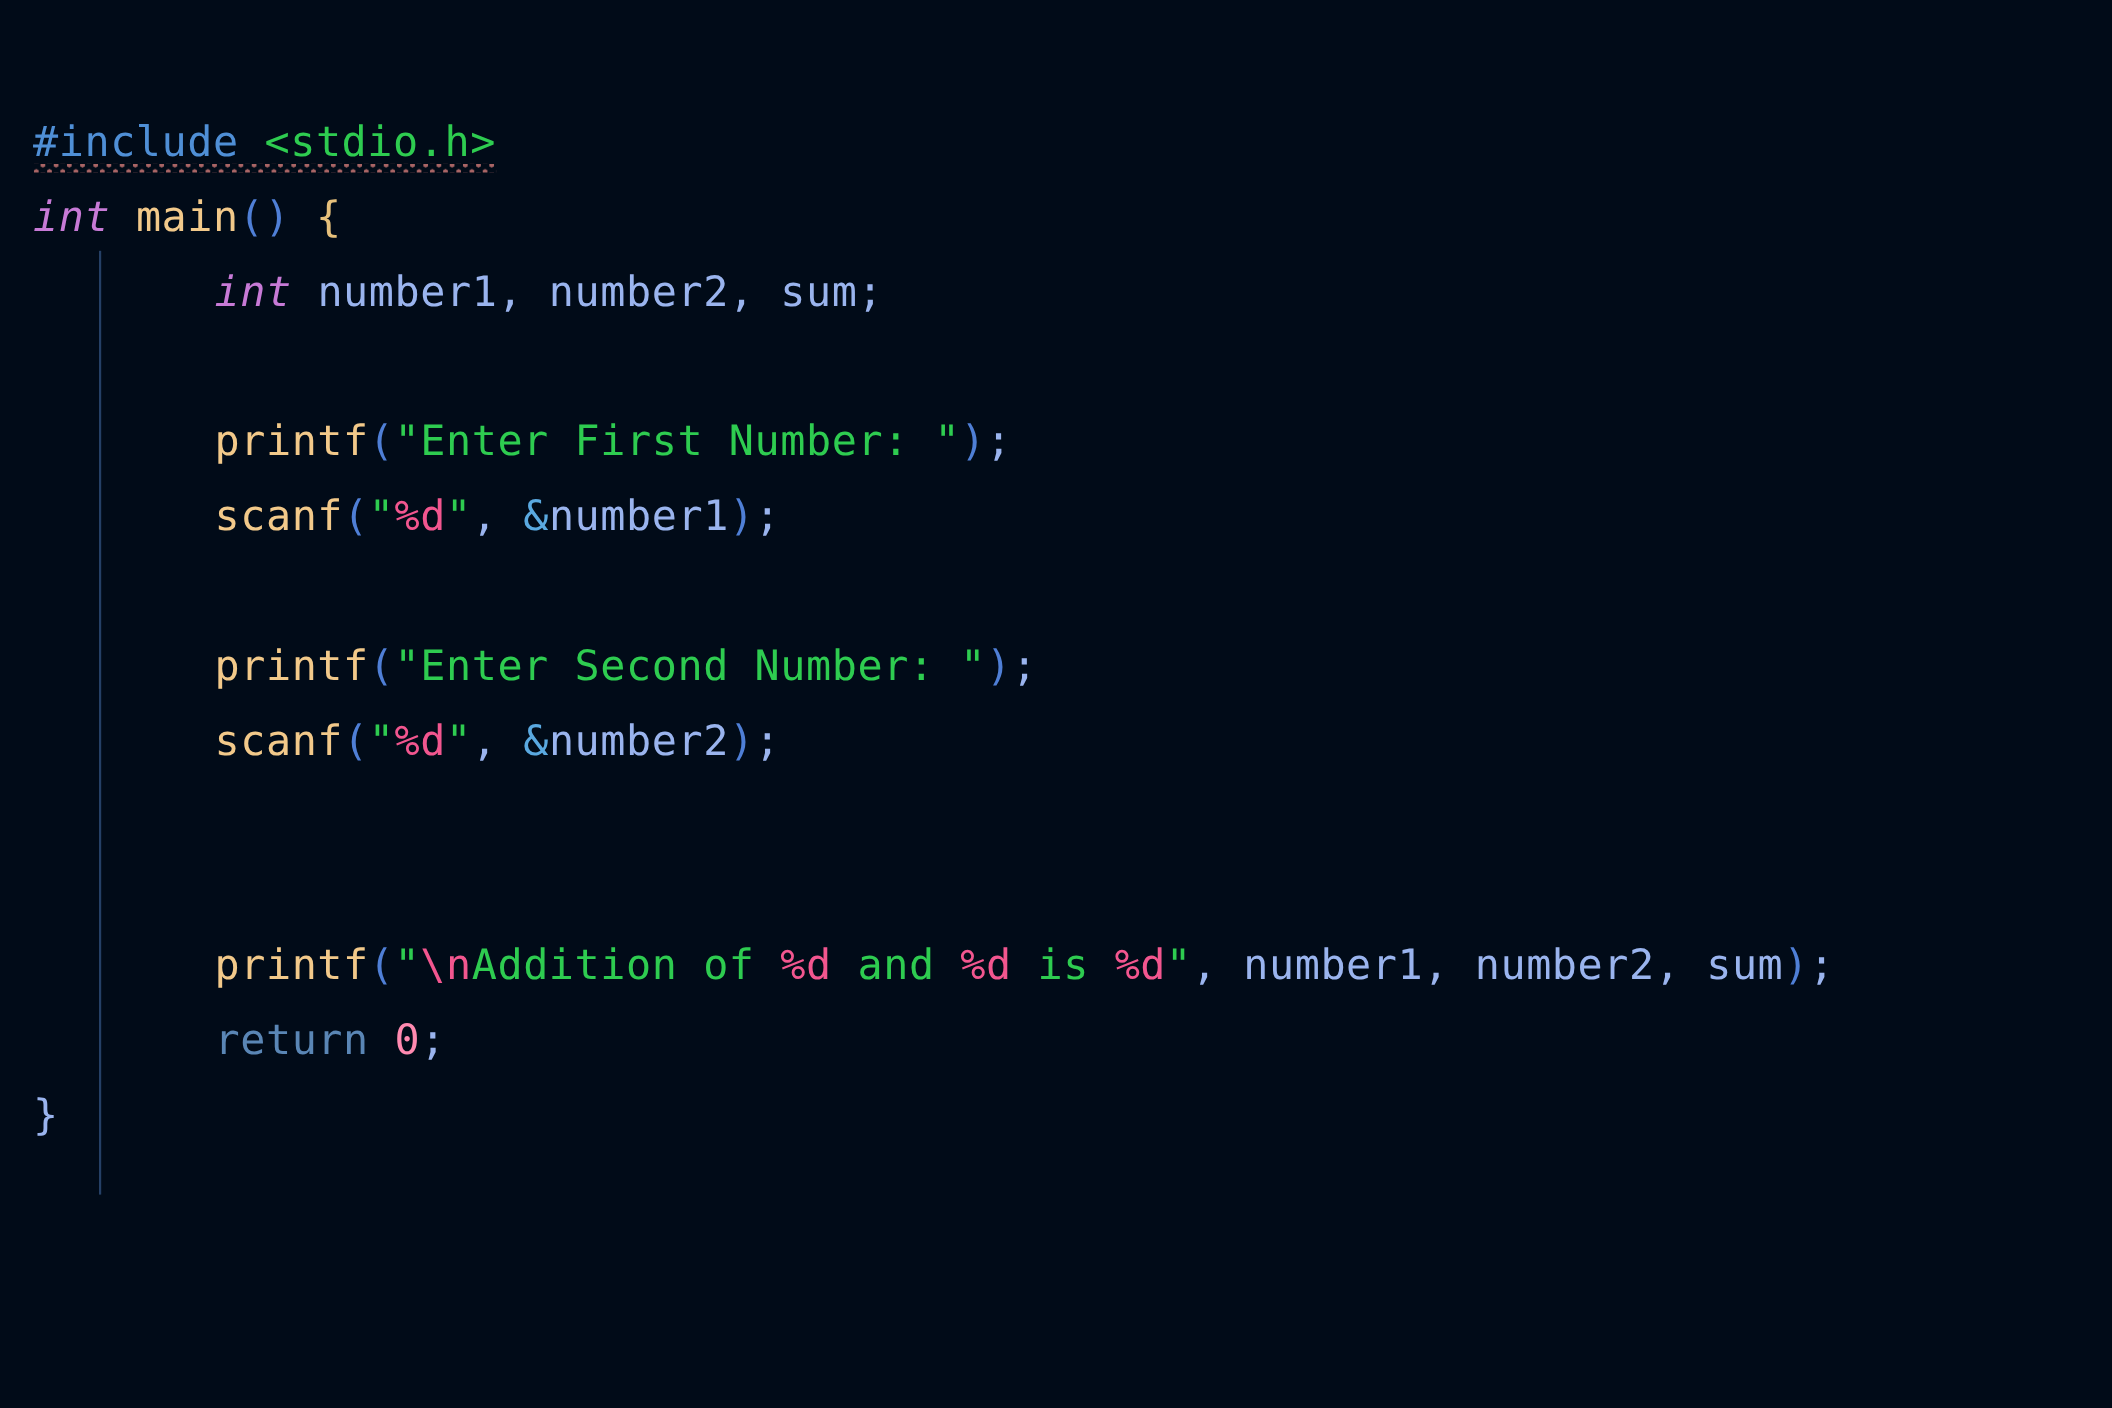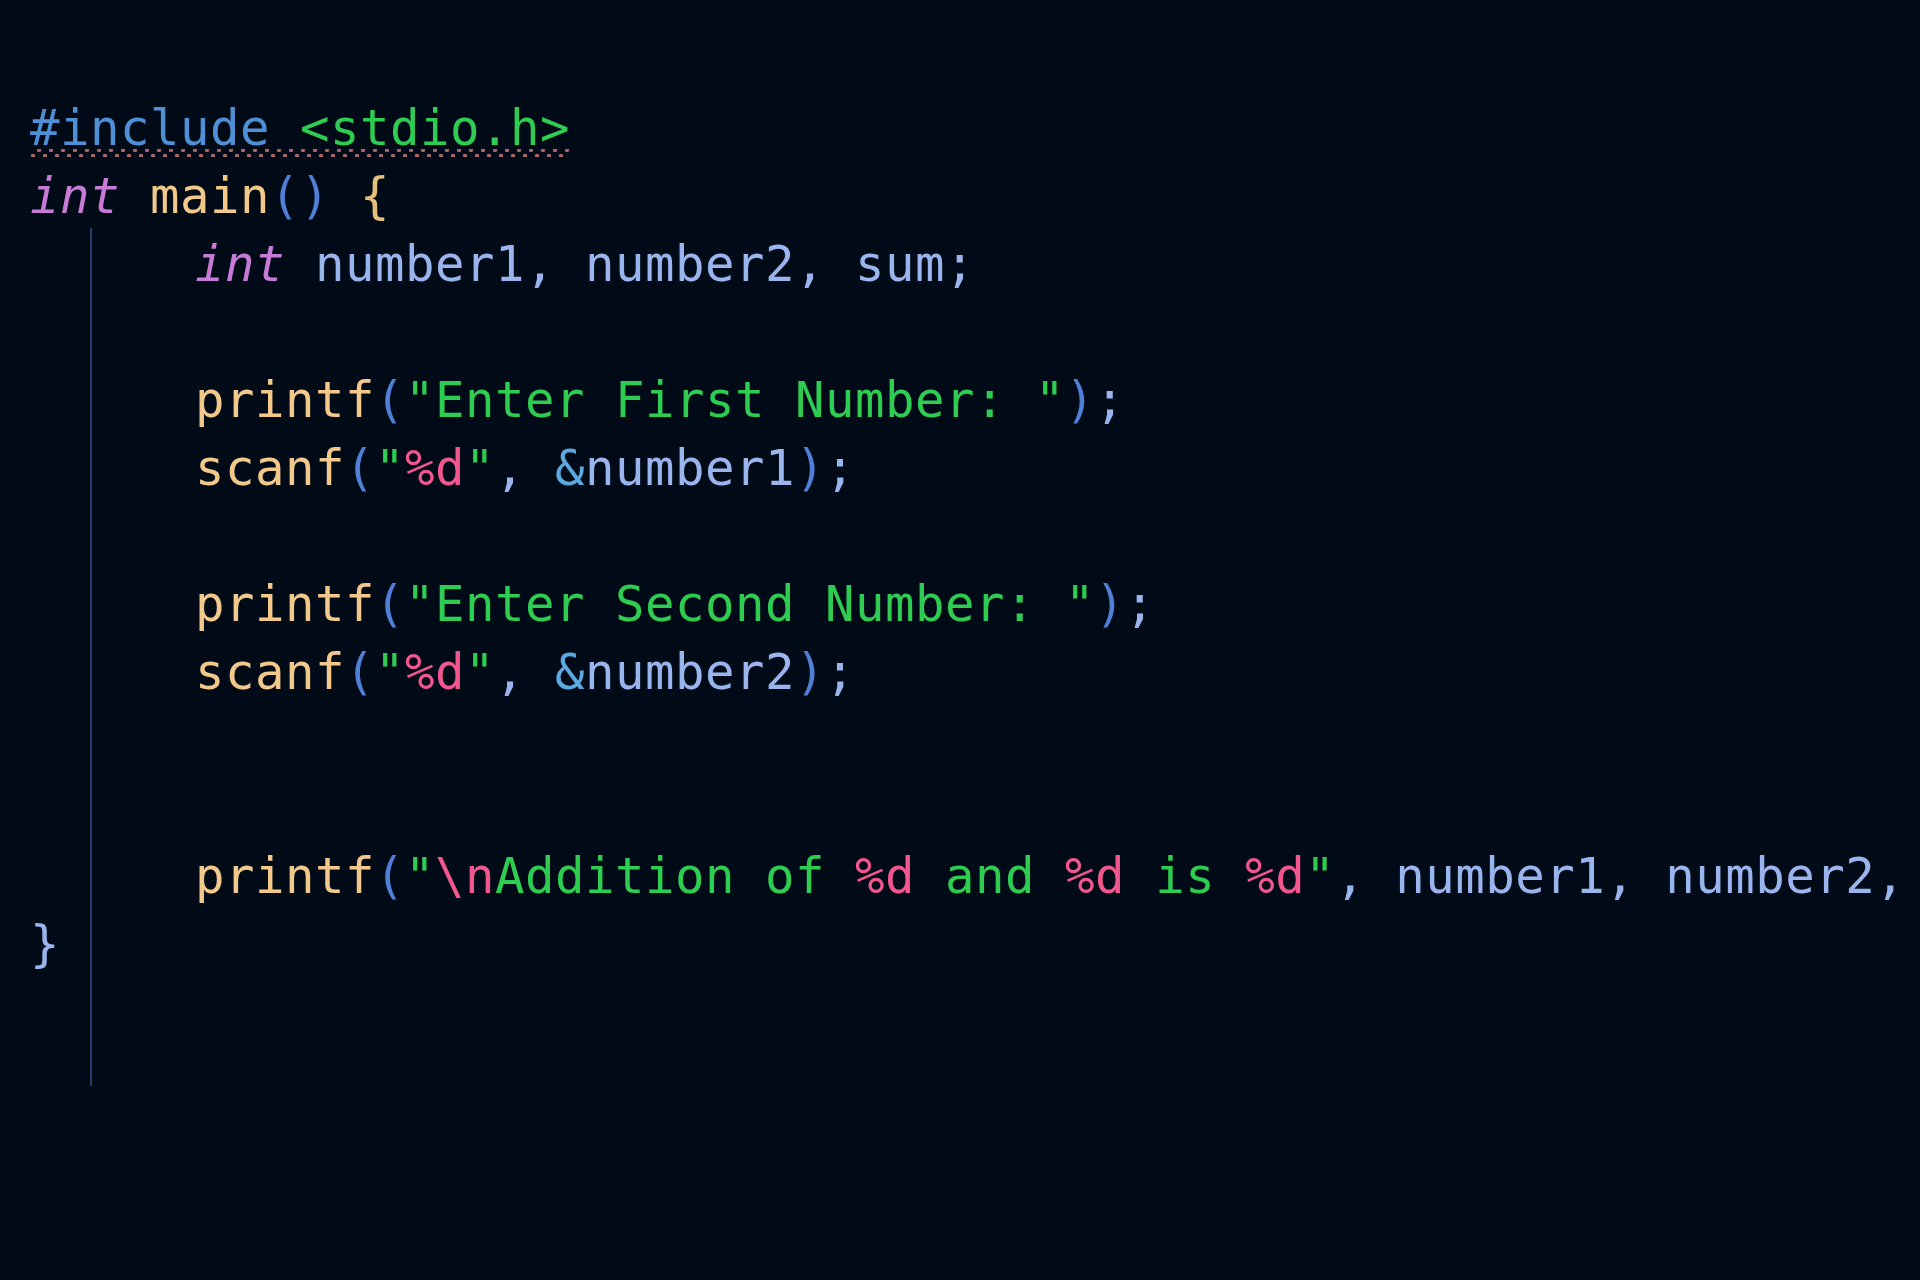--- a/index.html
+++ b/index.html
@@ -37,21 +37,21 @@
 
   .code-area {
     position: relative;
     z-index: 2;
   }
 
   .line {
     height: 68px;
     line-height: 68px;
     white-space: pre;
-    font-size: 49px;
+    font-size: 38px;
     letter-spacing: 0.5px;
     padding-left: 30px;
     box-sizing: border-box;
   }
   .line.blank {
     height: 68px;
   }
 
   .ind1 { }
   .ind2 { padding-left: 195px; }
@@ -121,17 +121,18 @@
     <div class="line ind2"><span class="tok-func">scanf</span><span class="tok-paren">(</span><span class="tok-string">"</span><span class="tok-fmt">%d</span><span class="tok-string">"</span><span class="tok-punct">, </span><span class="tok-operator">&amp;</span><span class="tok-var">number2</span><span class="tok-paren">)</span><span class="tok-punct">;</span></div>
 
     <div class="line blank"></div>
 
 
 
     <div class="line blank"></div>
 
     <div class="line ind2"><span class="tok-func">printf</span><span class="tok-paren">(</span><span class="tok-string">"</span><span class="tok-fmt">\n</span><span class="tok-string">Addition of </span><span class="tok-fmt">%d</span><span class="tok-string"> and </span><span class="tok-fmt">%d</span><span class="tok-string"> is </span><span class="tok-fmt">%d</span><span class="tok-string">"</span><span class="tok-punct">, </span><span class="tok-var">number1</span><span class="tok-punct">, </span><span class="tok-var">number2</span><span class="tok-punct">, </span><span class="tok-var">sum</span><span class="tok-paren">)</span><span class="tok-punct">;</span></div>
 
+    <div class="line ind2"><span class="tok-keyword">return</span><span> </span><span class="tok-number">0</span><span class="tok-punct">;</span></div>
 
     <div class="line ind1"><span class="tok-brace-close">}</span></div>
 
   </div>
 </div>
 
 </body></html>

